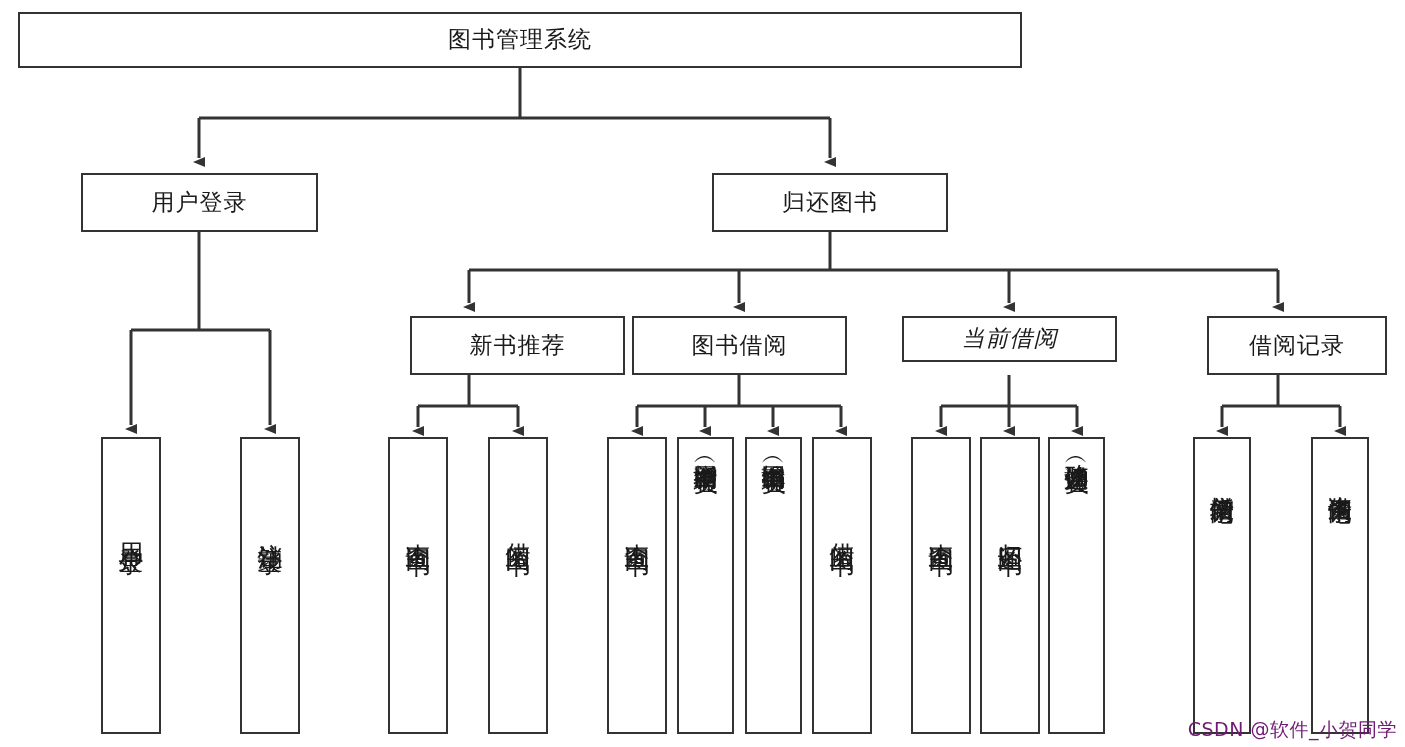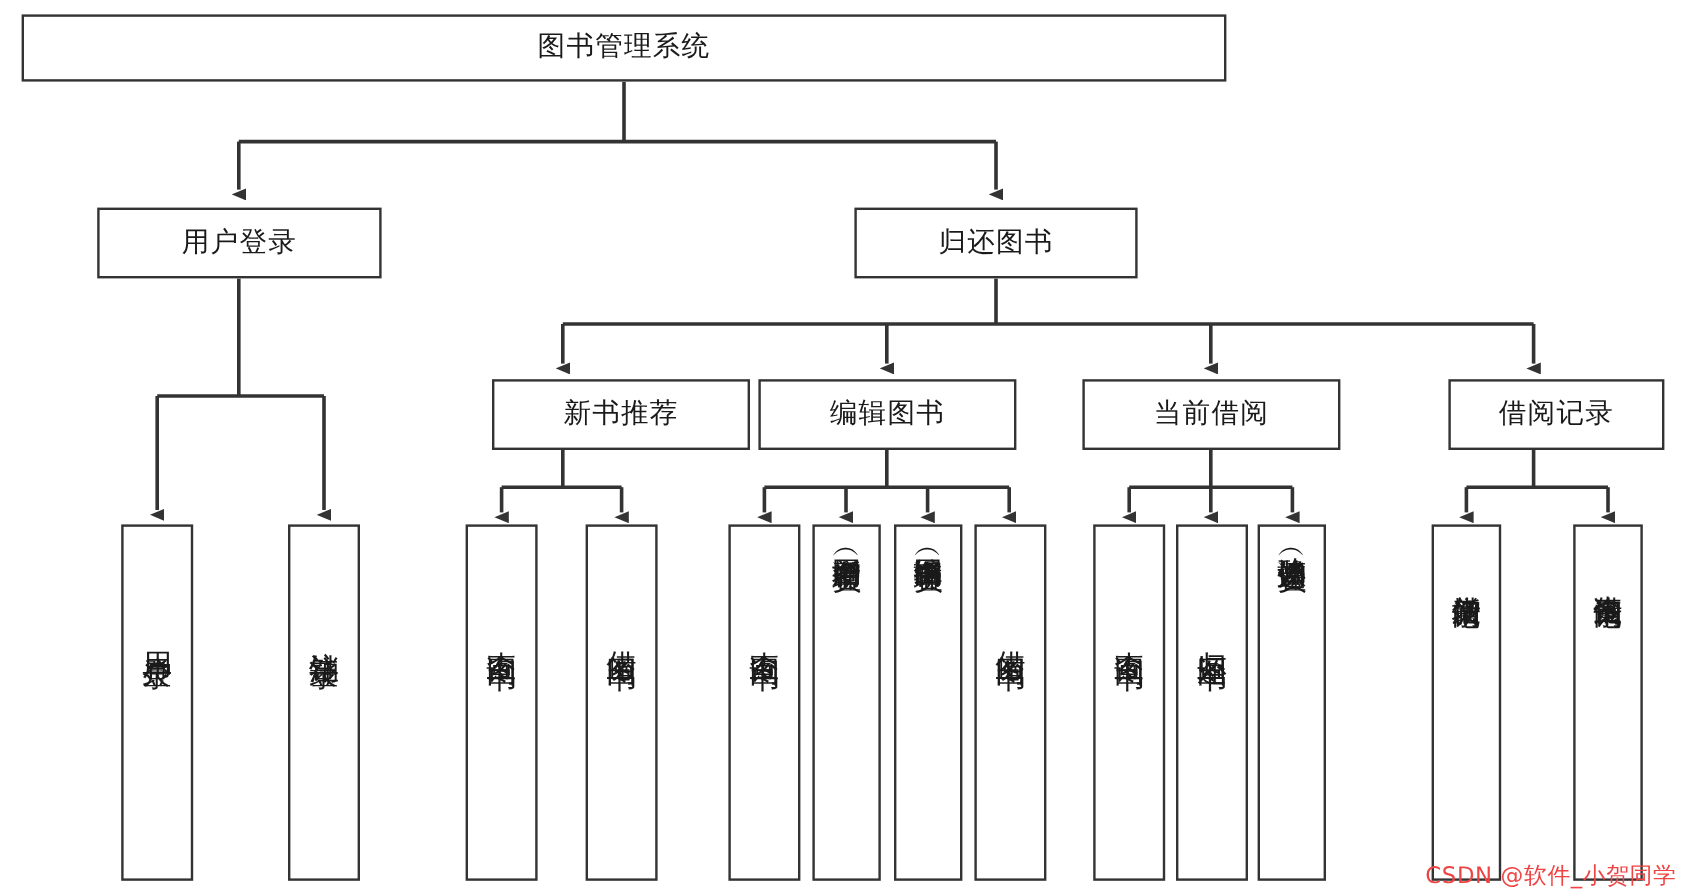--- a/index.html
+++ b/index.html
@@ -64,21 +64,21 @@
   }
   .node.v.tall .label {
     font-size: 24px;
     letter-spacing: 1px;
   }
   .watermark {
     position: absolute;
     right: 8px;
     bottom: 4px;
     font-size: 19px;
-    color: #ef4444;
+    color: #701a75;
     white-space: nowrap;
     letter-spacing: 0.5px;
   }
 </style>
 </head>
 <body>
 
 <div id="canvas">
 
   <svg class="wires" viewBox="0 0 1405 747" xmlns="http://www.w3.org/2000/svg">
@@ -141,23 +141,23 @@
     <span class="label">用户登录</span>
   </div>
   <div class="node h" style="left:712px; top:173px; width:236px; height:59px;">
     <span class="label">归还图书</span>
   </div>
 
   <div class="node h" style="left:362px; top:316px; width:215px; height:59px;margin-left:48px;">
     <span class="label">新书推荐</span>
   </div>
   <div class="node h" style="left:632px; top:316px; width:215px; height:59px;">
-    <span class="label">编辑图书</span>
-  </div>
-  <div class="node h" style="left:902px; top:316px; width:215px; height:59px;">
+    <span class="label">图书借阅</span>
+  </div>
+  <div class="node h" style="left:902px; top:316px; width:215px; height:46px;font-style:italic;">
     <span class="label">当前借阅</span>
   </div>
   <div class="node h" style="left:1172px; top:316px; width:180px; height:59px;margin-left:35px;">
     <span class="label">借阅记录</span>
   </div>
 
   <div class="node v" style="left:101px; top:437px; width:60px; height:297px; padding-top:84px;">
     <span class="label">用户登录</span>
   </div>
   <div class="node v" style="left:240px; top:437px; width:60px; height:297px; padding-top:84px;">

